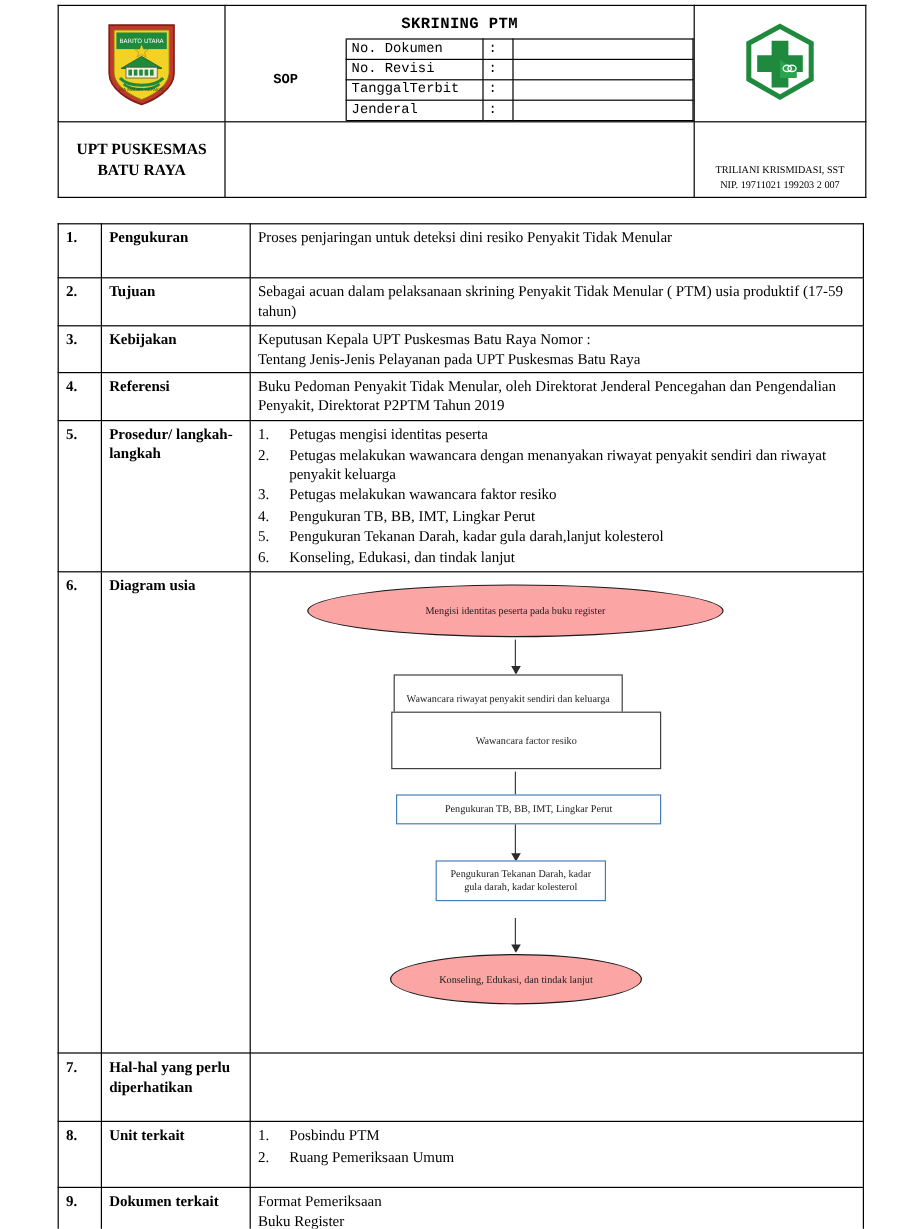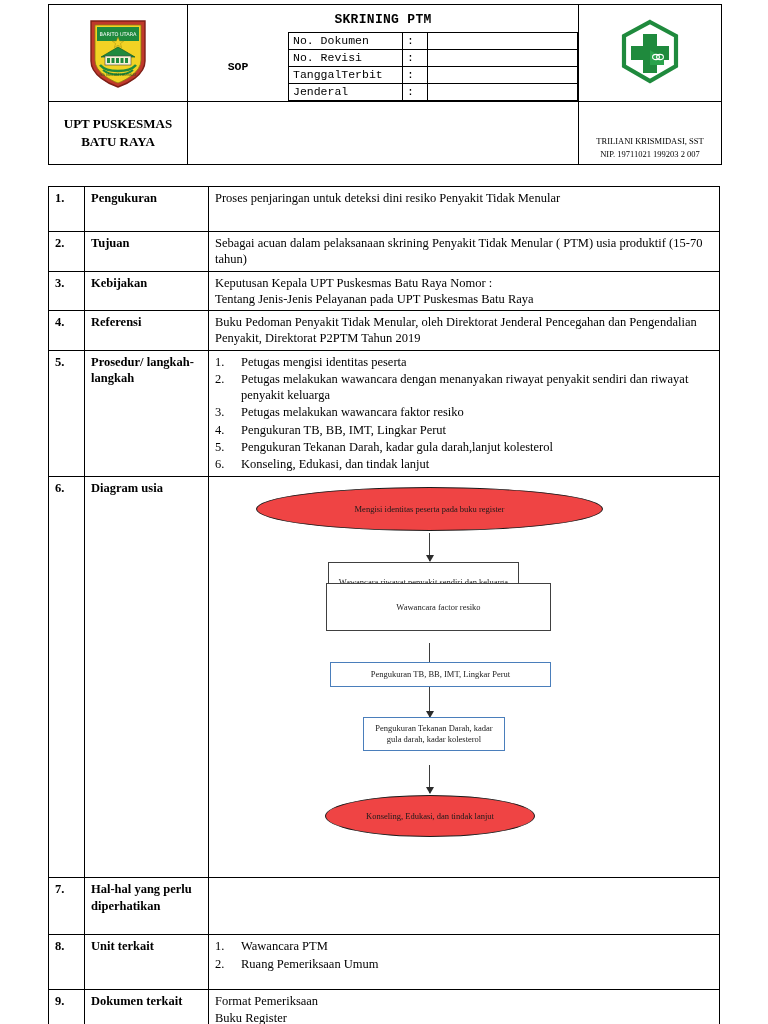--- a/index.html
+++ b/index.html
@@ -171,21 +171,21 @@
     justify-content: center;
     text-align: center;
     padding: 2px 6px;
     color: #1a1a1a;
   }
   .rect-k { border: 1px solid #404040; background: #fff; }
   .rect-b { border: 1.4px solid #4a7ebb; background: #fff; }
   .ellipse {
     border: 1.4px solid #1a1a1a;
     border-radius: 50%;
-    background: #ef4444;
+    background: #fca5a5;
   }
   .arrow {
     position: absolute;
     width: 0;
     border-left: 1px solid #3d3d3d;
   }
   .arrow::after {
     content: "";
     position: absolute;
     left: -4px;
@@ -288,21 +288,21 @@
 
       <tr>
         <td class="col-num lab-cell">1.</td>
         <td class="col-lab lab-cell">Pengukuran</td>
         <td class="col-body" style="height:38px">Proses penjaringan untuk deteksi dini resiko Penyakit Tidak Menular</td>
       </tr>
 
       <tr>
         <td class="col-num lab-cell">2.</td>
         <td class="col-lab lab-cell">Tujuan</td>
-        <td class="col-body">Sebagai acuan dalam pelaksanaan skrining Penyakit Tidak Menular ( PTM) usia produktif (15-70 tahun)</td>
+        <td class="col-body">Sebagai acuan dalam pelaksanaan skrining Penyakit Tidak Menular ( PTM) usia produktif (17-59 tahun)</td>
       </tr>
 
       <tr>
         <td class="col-num lab-cell">3.</td>
         <td class="col-lab lab-cell">Kebijakan</td>
         <td class="col-body">
           <div>Keputusan Kepala UPT Puskesmas Batu Raya Nomor :</div>
           <div>Tentang Jenis-Jenis Pelayanan pada UPT Puskesmas Batu Raya</div>
         </td>
       </tr>
@@ -332,21 +332,21 @@
         <td class="col-num lab-cell">6.</td>
         <td class="col-lab lab-cell">Diagram usia</td>
         <td class="col-body flow-cell">
           <div class="flow">
             <div class="shape ellipse" style="left:47px; top:10px; width:347px; height:44px;">Mengisi identitas peserta pada buku register</div>
             <div class="arrow" style="left:220px; top:56px; height:28px;"></div>
 
             <div class="shape rect-k" style="left:119px; top:85px; width:191px; height:40px;">Wawancara riwayat penyakit sendiri dan keluarga</div>
             <div class="arrow" style="left:220px; top:125px; height:25px;"></div>
 
-            <div class="shape rect-k" style="left:117px; top:106px; width:225px; height:48px;">Wawancara factor resiko</div>
+            <div class="shape rect-k" style="left:117px; top:116px; width:225px; height:48px;">Wawancara factor resiko</div>
             <div class="arrow" style="left:220px; top:166px; height:32px;"></div>
 
             <div class="shape rect-b" style="left:121px; top:185px; width:221px; height:25px;">Pengukuran TB, BB, IMT, Lingkar Perut</div>
             <div class="arrow" style="left:220px; top:210px; height:30px;"></div>
 
             <div class="shape rect-b" style="left:154px; top:240px; width:142px; height:34px;">Pengukuran Tekanan Darah, kadar gula darah, kadar kolesterol</div>
             <div class="arrow" style="left:220px; top:288px; height:28px;"></div>
 
             <div class="shape ellipse" style="left:116px; top:318px; width:210px; height:42px;">Konseling, Edukasi, dan tindak lanjut</div>
           </div>
@@ -357,21 +357,21 @@
         <td class="col-num lab-cell">7.</td>
         <td class="col-lab lab-cell">Hal-hal yang perlu diperhatikan</td>
         <td class="col-body" style="height:50px"></td>
       </tr>
 
       <tr>
         <td class="col-num lab-cell">8.</td>
         <td class="col-lab lab-cell">Unit terkait</td>
         <td class="col-body" style="height:48px">
           <ul class="num-list">
-            <li><span class="n">1.</span><span>Wawancara PTM</span></li>
+            <li><span class="n">1.</span><span>Posbindu PTM</span></li>
             <li><span class="n">2.</span><span>Ruang Pemeriksaan Umum</span></li>
           </ul>
         </td>
       </tr>
 
       <tr>
         <td class="col-num lab-cell">9.</td>
         <td class="col-lab lab-cell">Dokumen terkait</td>
         <td class="col-body">
           <div>Format Pemeriksaan</div>

